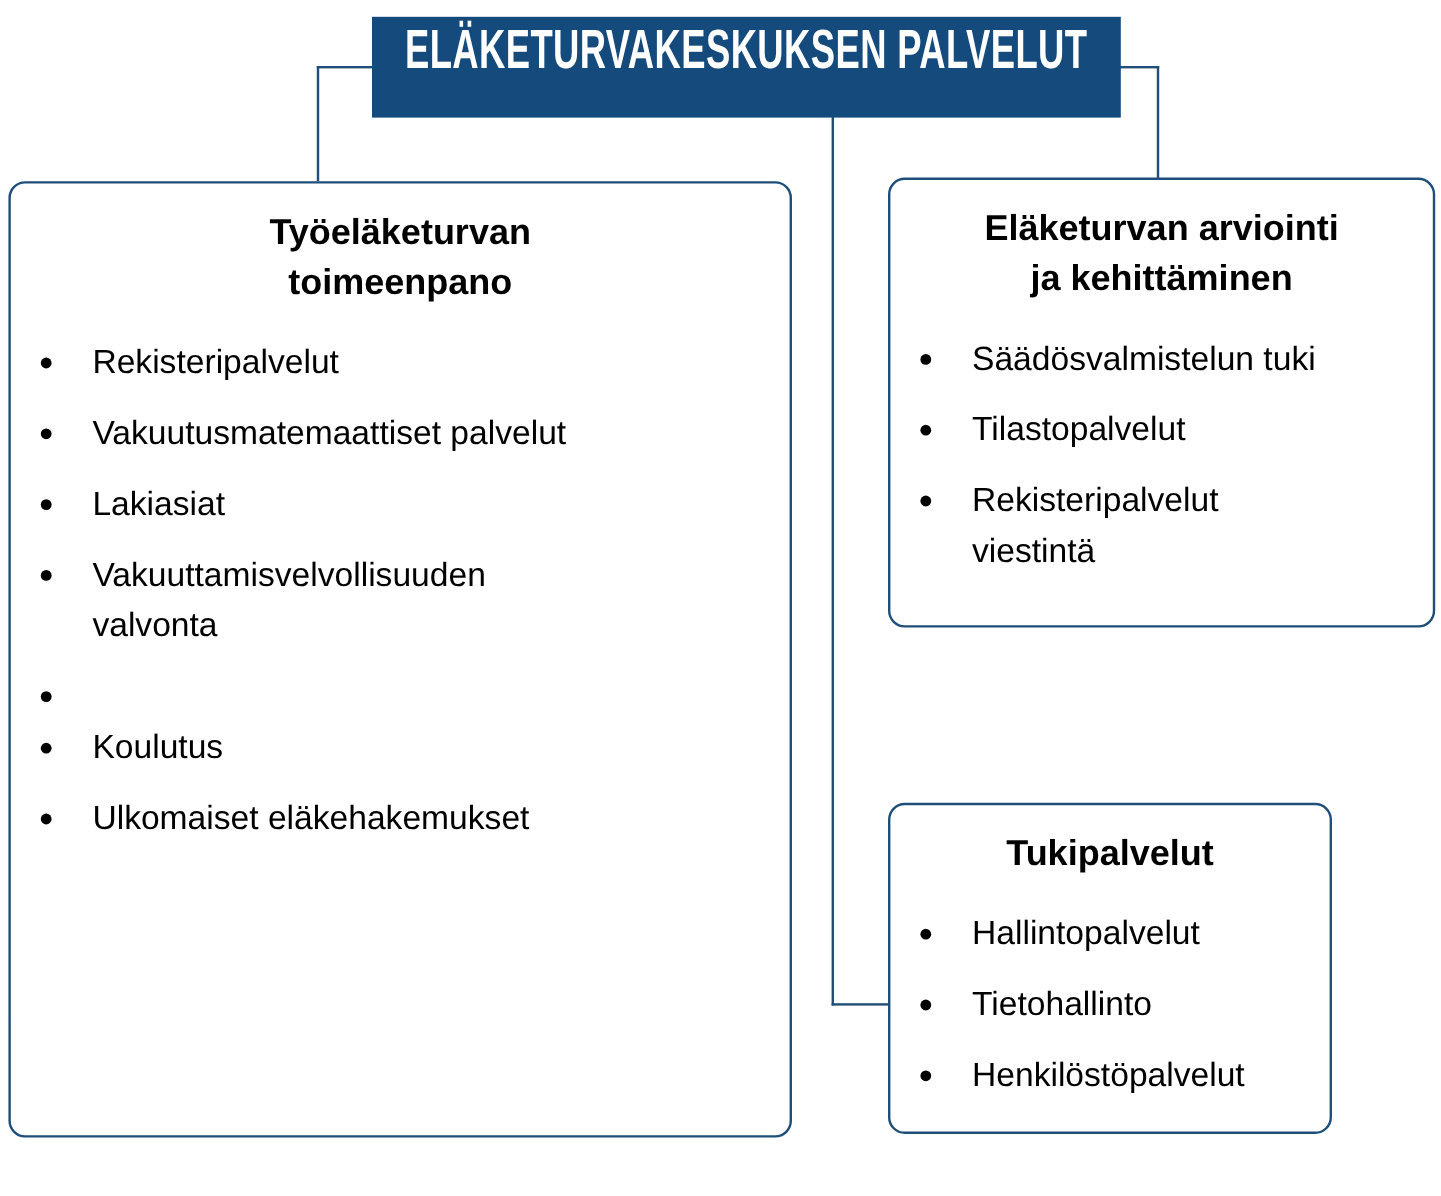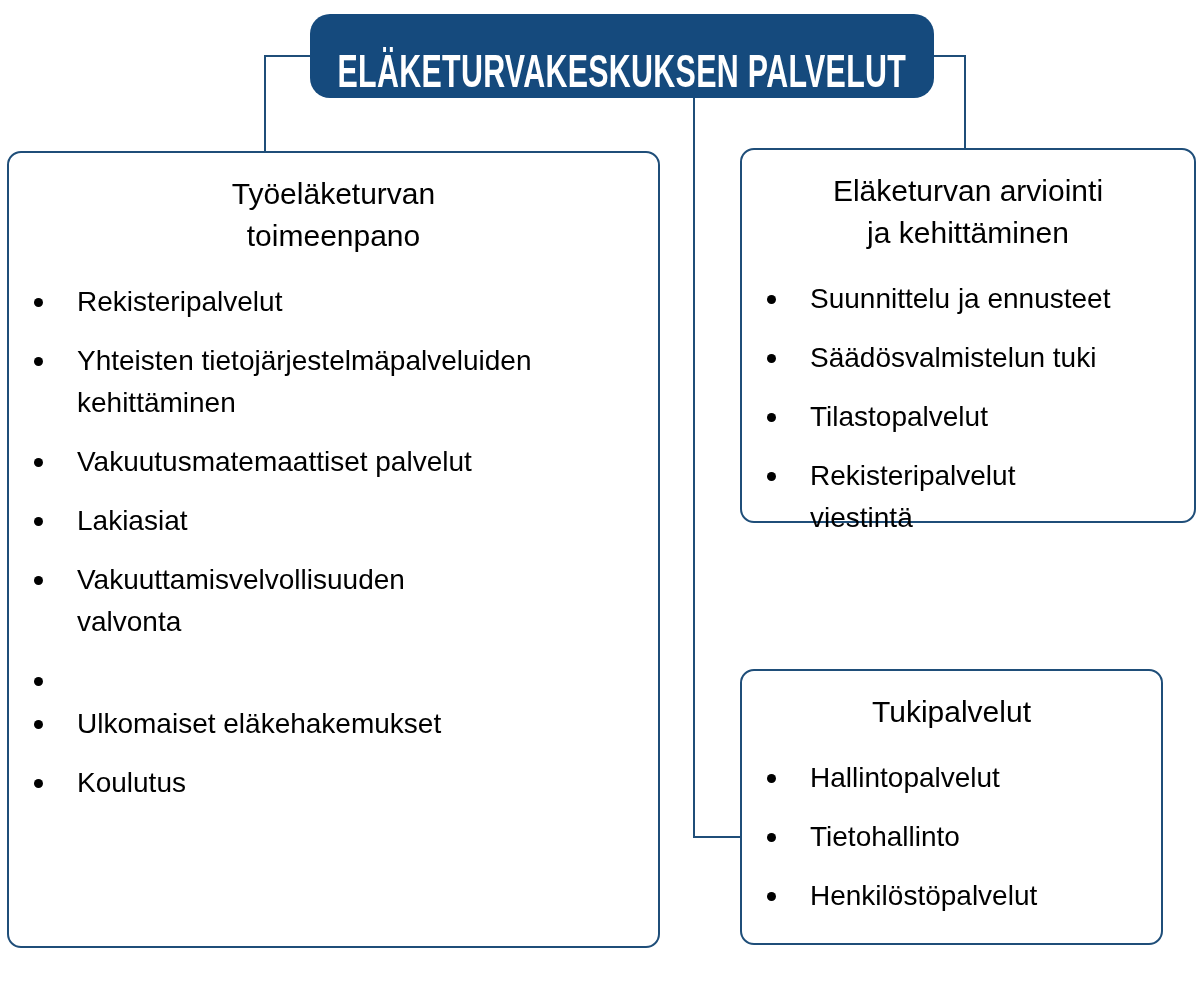--- a/index.html
+++ b/index.html
@@ -3,22 +3,22 @@
 <meta charset="utf-8">
 <style>
   html,body{margin:0;padding:0;background:#ffffff;}
   .canvas{
     position:relative;width:1201px;height:997px;background:#ffffff;
     font-family:"Liberation Sans",sans-serif;color:#000;overflow:hidden;
   }
   
   .header-box{
     position:absolute;left:310px;top:14px;width:624px;height:84px;
-    background:#154a7d;border-radius:20px;
-    display:flex;align-items:flex-end;justify-content:center;
+    background:#154a7d;border-radius:0;
+    display:flex;align-items:flex-start;justify-content:center;
   }
   .header-title{
     color:#ffffff;font-weight:bold;font-size:46px;letter-spacing:0.5px;
     display:inline-block;transform:scaleX(0.66);transform-origin:center;
     white-space:nowrap;
   }
   
   .conn{position:absolute;background:#1f4e79;}
   .conn-left-h   {left:264px;top:55px;width:47px;height:2px;}
   .conn-left-v   {left:264px;top:55px;width:2px;height:96px;}
@@ -26,24 +26,24 @@
   .conn-right-v  {left:964px;top:55px;width:2px;height:94px;}
   .conn-center-v {left:693px;top:97px;width:2px;height:741px;}
   .conn-center-h {left:693px;top:836px;width:48px;height:2px;}
   
   .box{
     position:absolute;background:#ffffff;border:2.5px solid #1f4e79;
     border-radius:14px;box-sizing:border-box;
   }
   .box-left        {left:7px;top:151px;width:653px;height:797px;}
   .box-top-right   {left:740px;top:148px;width:456px;height:375px;}
-  .box-bottom-right{left:740px;top:669px;width:423px;height:276px;}
+  .box-bottom-right{left:740px;top:669px;width:370px;height:276px;}
   .box h2{
     margin:20px 10px 24px;text-align:center;
-    font-size:30px;line-height:1.4;font-weight:normal;white-space:pre-line;
+    font-size:30px;line-height:1.4;font-weight:bold;white-space:pre-line;
   }
   .box ul{list-style:none;margin:0;padding:0 18px 0 25px;}
   .box li{display:flex;margin-bottom:17px;font-size:28px;line-height:1.5;gap:16px;}
   .bullet{
     flex:none;width:9px;height:9px;border-radius:50%;background:#000;
     margin:17px 18px 0 0;
   }
   .txt{white-space:pre-line;}
 </style>
 </head>
@@ -65,58 +65,49 @@
   <div class="box box-left">
     <h2>Työeläketurvan
 toimeenpano</h2>
     <ul>
       <li>
           <span class="bullet"></span>
           <span class="txt">Rekisteripalvelut</span>
         </li>
       <li>
           <span class="bullet"></span>
-          <span class="txt">Yhteisten tietojärjestelmäpalveluiden
-kehittäminen</span>
-        </li>
-      <li>
-          <span class="bullet"></span>
           <span class="txt">Vakuutusmatemaattiset palvelut</span>
         </li>
       <li>
           <span class="bullet"></span>
           <span class="txt">Lakiasiat</span>
         </li>
       <li>
           <span class="bullet"></span>
           <span class="txt">Vakuuttamisvelvollisuuden
 valvonta</span>
         </li>
       <li>
           <span class="bullet"></span>
         </li>
       <li>
           <span class="bullet"></span>
-          <span class="txt">Ulkomaiset eläkehakemukset</span>
+          <span class="txt">Koulutus</span>
         </li>
       <li>
           <span class="bullet"></span>
-          <span class="txt">Koulutus</span>
+          <span class="txt">Ulkomaiset eläkehakemukset</span>
         </li>
     </ul>
   </div>
 
   <div class="box box-top-right">
     <h2>Eläketurvan arviointi
 ja kehittäminen</h2>
     <ul>
-      <li>
-          <span class="bullet"></span>
-          <span class="txt">Suunnittelu ja ennusteet</span>
-        </li>
       <li>
           <span class="bullet"></span>
           <span class="txt">Säädösvalmistelun tuki</span>
         </li>
       <li>
           <span class="bullet"></span>
           <span class="txt">Tilastopalvelut</span>
         </li>
       <li>
           <span class="bullet"></span>

